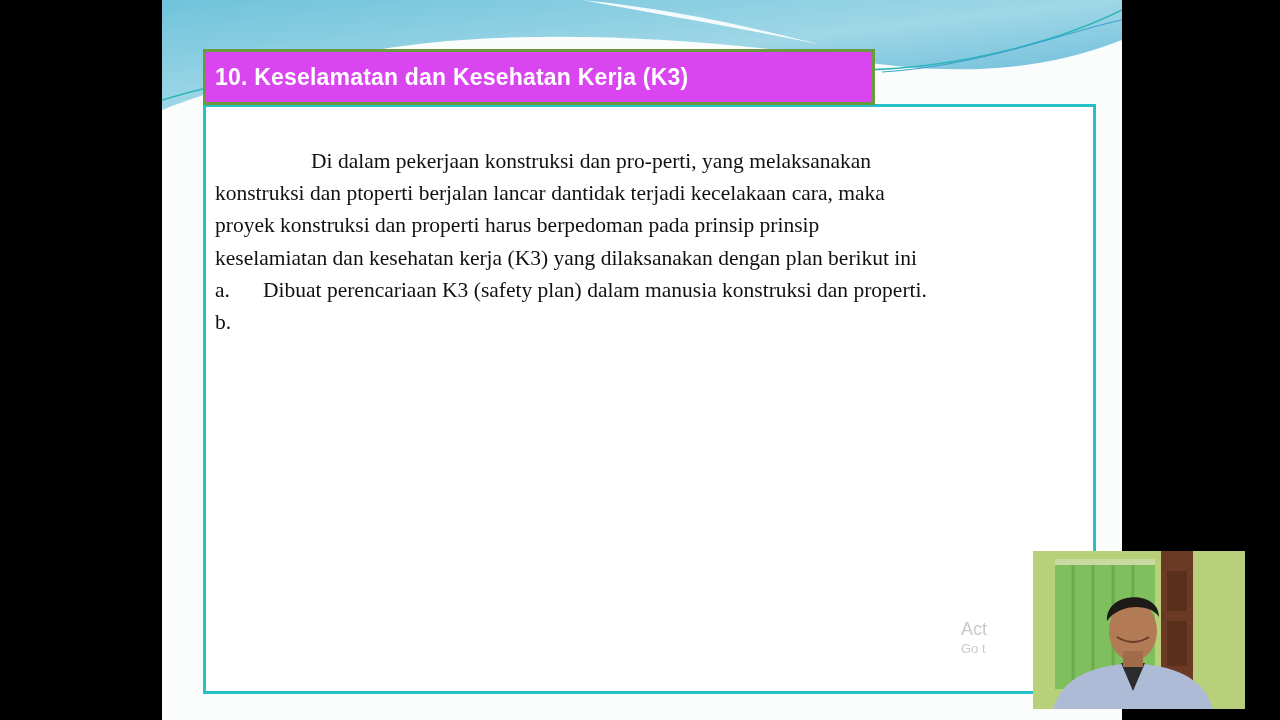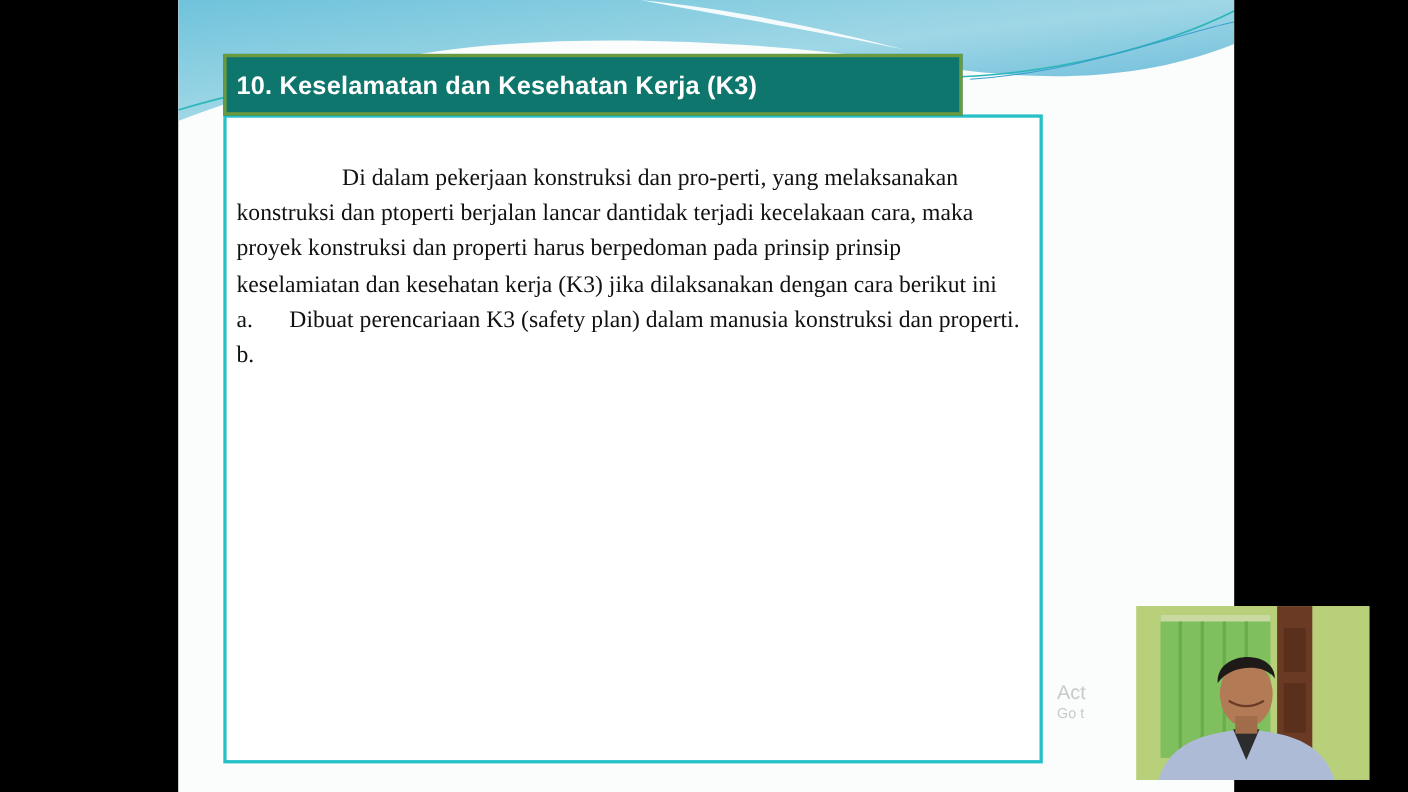--- a/index.html
+++ b/index.html
@@ -7,30 +7,30 @@
     body { position: relative; font-family: "Liberation Serif", serif; }
 
     .slide {
       position: absolute; left: 162px; top: 0; width: 960px; height: 720px;
       background: #fbfcfc; overflow: hidden;
     }
     .wave-bg { position: absolute; left: 0; top: 0; width: 960px; height: 130px; }
 
     .title-bar {
       position: absolute; left: 41px; top: 49px; width: 672px; height: 56px;
-      background: #0f766e; border: 3px solid #6b9a3e; border-bottom-width: 3px;
+      background: #d946ef; border: 3px solid #6b9a3e; border-bottom-width: 3px;
       display: flex; align-items: center; padding-left: 9px;
     }
     .title-text {
       font-family: "Liberation Sans", sans-serif; font-weight: bold;
       color: #ffffff; font-size: 23px; letter-spacing: 0.2px;
     }
 
     .content-box {
-      position: absolute; left: 41px; top: 104px; width: 745px; height: 590px;
+      position: absolute; left: 41px; top: 104px; width: 893px; height: 590px;
       background: #ffffff; border: 3px solid #25c0c8;
     }
     .body-text {
       position: absolute; left: 9px; top: 38px; width: 875px;
       font-family: "Liberation Serif", serif; font-size: 21.5px; color: #111;
       line-height: 32.2px;
     }
     .line { white-space: nowrap; display: block; }
     .line.indent { padding-left: 96px; }
     .list-item { display: flex; white-space: nowrap; }
@@ -66,21 +66,21 @@
     <path d="M0,100 C100,70 200,60 300,55" stroke="#2bb6b8" stroke-width="1.5" fill="none"></path>
     <path d="M700,70 C800,68 900,40 960,10" stroke="#2bb6b8" stroke-width="1.5" fill="none"></path>
     <path d="M720,72 C820,66 910,30 960,20" stroke="#3a9fd0" stroke-width="1" fill="none"></path>
   </svg>
 
   <div class="content-box">
     <div class="body-text">
       <span class="line indent">Di dalam pekerjaan konstruksi dan pro-perti, yang melaksanakan</span>
       <span class="line">konstruksi dan ptoperti berjalan lancar dantidak terjadi kecelakaan cara, maka</span>
       <span class="line">proyek konstruksi dan properti harus berpedoman pada prinsip prinsip</span>
-      <span class="line">keselamiatan dan kesehatan kerja (K3) jika dilaksanakan dengan cara berikut ini</span>
+      <span class="line">keselamiatan dan kesehatan kerja (K3) yang dilaksanakan dengan plan berikut ini</span>
       <div class="list-item">
         <span class="list-marker">a.</span>
         <span>Dibuat perencariaan K3 (safety plan) dalam manusia konstruksi dan properti.</span>
       </div>
       <div class="list-item">
         <span class="list-marker">b.</span>
       </div>
     </div>
   </div>
 

